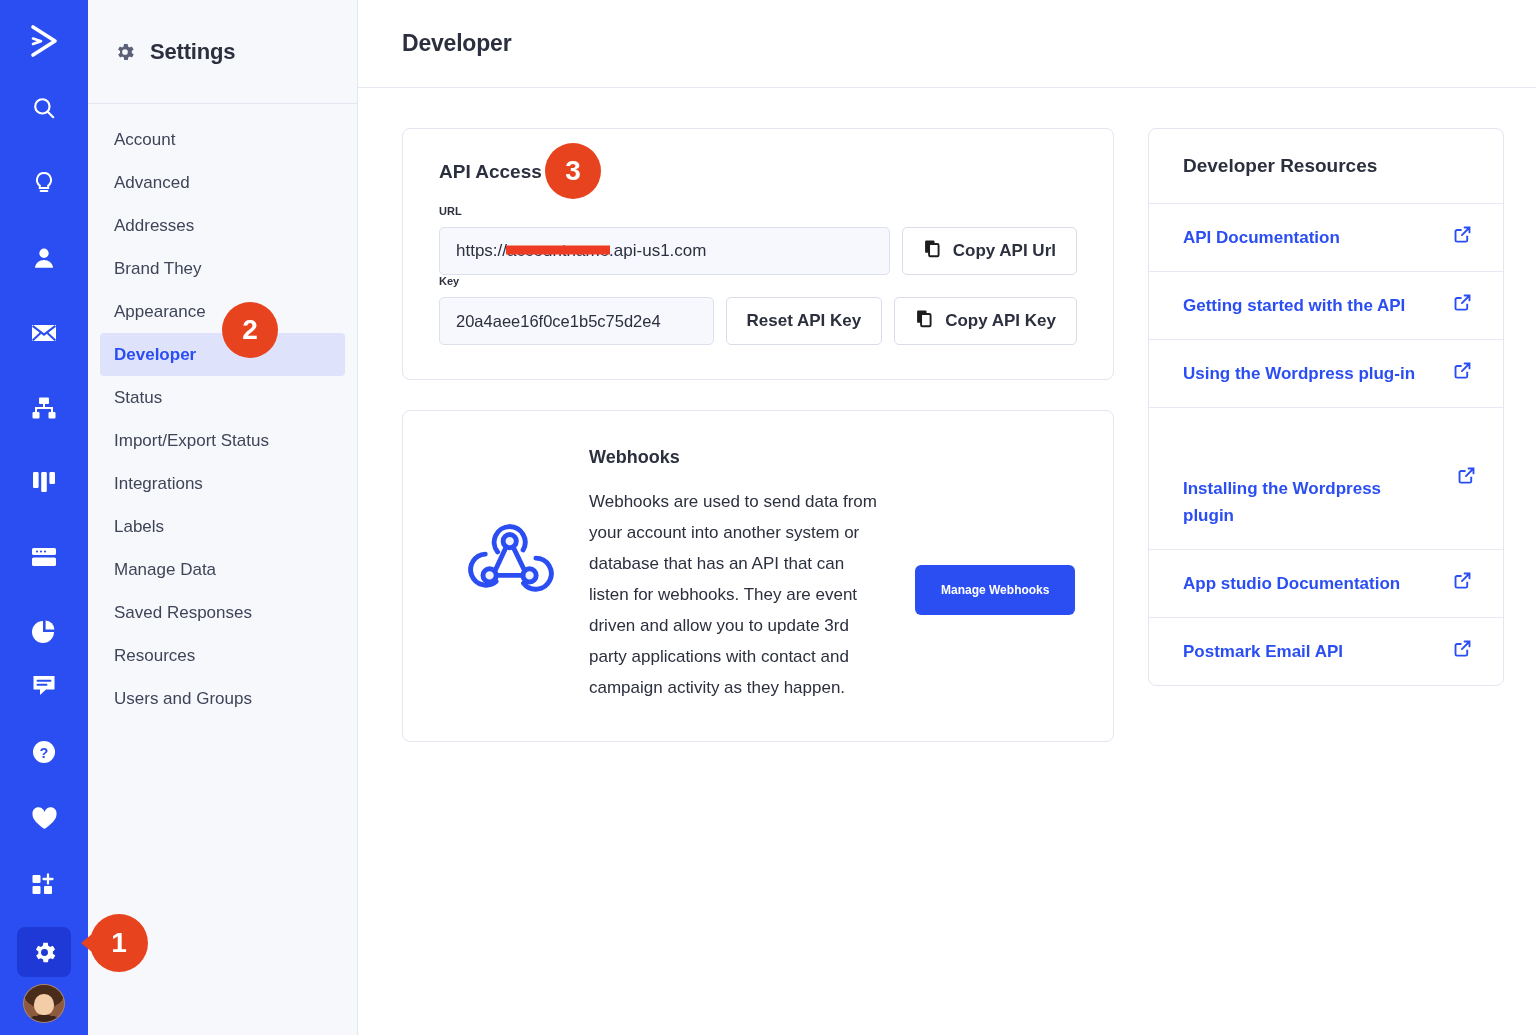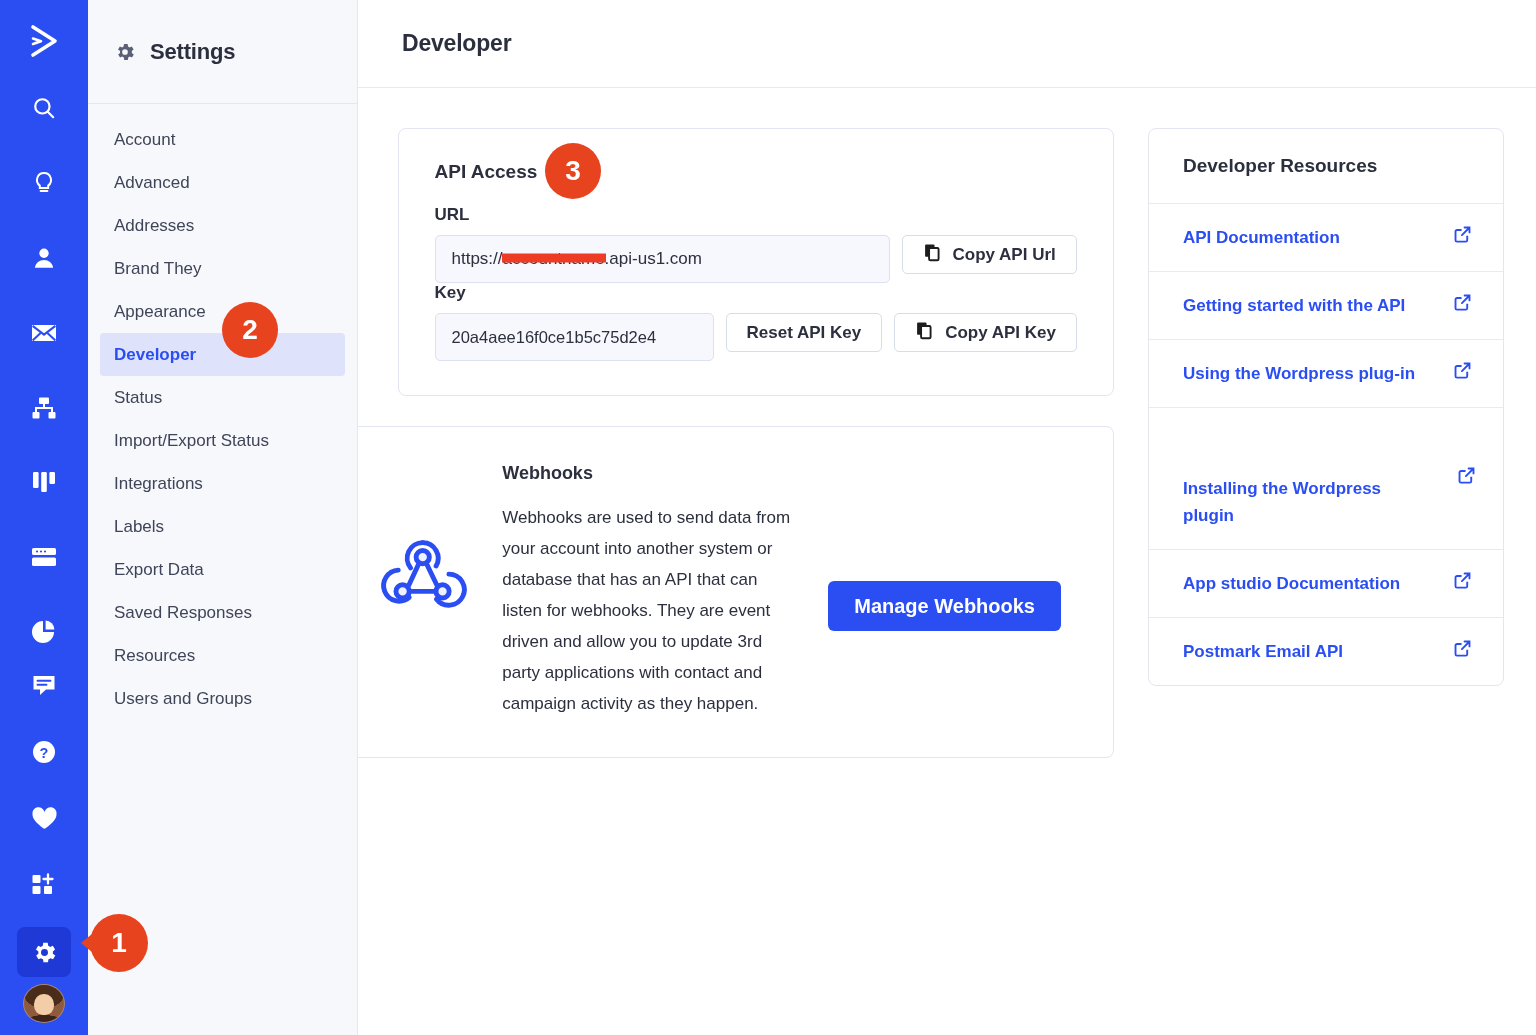--- a/index.html
+++ b/index.html
@@ -62,61 +62,61 @@
   }
 
   
   .main { flex: 1 1 auto; background: #ffffff; display: flex; flex-direction: column; min-width: 0; }
   .main-head {
     height: 88px; flex: 0 0 88px; display: flex; align-items: center;
     padding: 0 44px; border-bottom: 1px solid #e7e9f2;
   }
   .page-title { font-size: 23px; font-weight: bold; color: #2c2f3e; letter-spacing: -.2px; }
   .main-body { padding: 40px 44px; display: flex; gap: 34px; align-items: flex-start; }
-  .col-left { width: 712px; flex: 0 0 712px; display: flex; flex-direction: column; gap: 30px; align-items: flex-end; }
+  .col-left { width: 712px; flex: 0 0 712px; display: flex; flex-direction: column; gap: 30px; }
   .col-right { width: 356px; flex: 0 0 356px; }
 
   .card { background: #fff; border: 1px solid #e3e5f1; border-radius: 8px; }
 
   
   .api-card { padding: 32px 36px 34px; position: relative; }
   .api-heading { font-size: 19px; font-weight: bold; color: #2c2f3e; margin-bottom: 22px; display: inline-block; }
-  .field-label { font-size: 17px; font-weight: bold; color: #2c2f3e; margin-bottom: 10px; }
+  .field-label { font-size: 11px; font-weight: bold; color: #2c2f3e; margin-bottom: 10px; }
   .field-row { display: flex; align-items: stretch; gap: 12px; margin-bottom: 24px; }
   .field-row:last-child { margin-bottom: 0; }
   .txt-input {
     background: #f7f8fd; border: 1px solid #dde0ee; border-radius: 5px;
     height: 48px; display: flex; align-items: center; padding: 0 16px;
     font-size: 17px; color: #2c2f3e; position: relative; white-space: nowrap; overflow: hidden;
   }
   .txt-input.url { width: 455px; }
   .txt-input.key { width: 279px; font-size: 16.5px; }
   .redact { position: relative; color: #2c2f3e; }
   .redact::after {
     content: ""; position: absolute; left: -1px; right: -1px; top: 46%;
     height: 9px; background: #ee3b24; transform: translateY(-50%);
   }
   .btn {
-    height: 39px; border: 1px solid #d9dce9; border-radius: 5px; background: #fff;
+    height: 48px; border: 1px solid #d9dce9; border-radius: 5px; background: #fff;
     display: inline-flex; align-items: center; justify-content: center; gap: 11px;
     padding: 0 20px; font-size: 17px; font-weight: bold; color: #2c2f3e;
     cursor: pointer; white-space: nowrap; font-family: inherit;
   }
   .copy-ico { display: block; color: #1d1d1f; }
 
   
   .wh-card { padding: 36px 52px 38px; display: flex; align-items: flex-start; gap: 24px; }
   .wh-ico { flex: 0 0 110px; display: flex; align-items: center; justify-content: center; padding-top: 66px; }
   .wh-text { flex: 0 0 288px; }
   .wh-title { font-size: 18px; font-weight: bold; color: #2c2f3e; margin-bottom: 18px; }
   .wh-body { font-size: 17px; line-height: 31px; color: #2c2f3e; }
   .wh-cta { flex: 1 1 auto; display: flex; justify-content: flex-start; padding-top: 118px; padding-left: 14px; }
   .btn-primary {
     background: #2b4ef3; border: none; border-radius: 6px; color: #fff;
-    font-size: 20px; font-weight: bold; height: 50px; padding: 0 26px;
+    font-size: 12px; font-weight: bold; height: 50px; padding: 0 26px;
     cursor: pointer; font-family: inherit; white-space: nowrap;
   }
 
   
   .res-card { overflow: hidden; }
   .res-head { padding: 26px 34px; font-size: 19px; font-weight: bold; color: #2c2f3e; border-bottom: 1px solid #e8eaf3; }
   .res-item {
     display: flex; align-items: center; justify-content: space-between; gap: 10px;
     padding: 20px 32px 20px 34px; border-bottom: 1px solid #e8eaf3;
     color: #2b4ef3; font-size: 17px; font-weight: bold; cursor: pointer; line-height: 27px;
@@ -278,21 +278,21 @@
       <div class="subnav-item">Account</div>
       <div class="subnav-item">Advanced</div>
       <div class="subnav-item">Addresses</div>
       <div class="subnav-item">Brand They</div>
       <div class="subnav-item">Appearance</div>
       <div class="subnav-item active">Developer</div>
       <div class="subnav-item">Status</div>
       <div class="subnav-item">Import/Export Status</div>
       <div class="subnav-item">Integrations</div>
       <div class="subnav-item">Labels</div>
-      <div class="subnav-item">Export Data</div>
+      <div class="subnav-item">Manage Data</div>
       <div class="subnav-item">Saved Responses</div>
       <div class="subnav-item">Resources</div>
       <div class="subnav-item">Users and Groups</div>
     </div>
   </aside>
 
   <section class="main">
     <div class="main-head">
       <h1 class="page-title">Developer</h1>
     </div>

